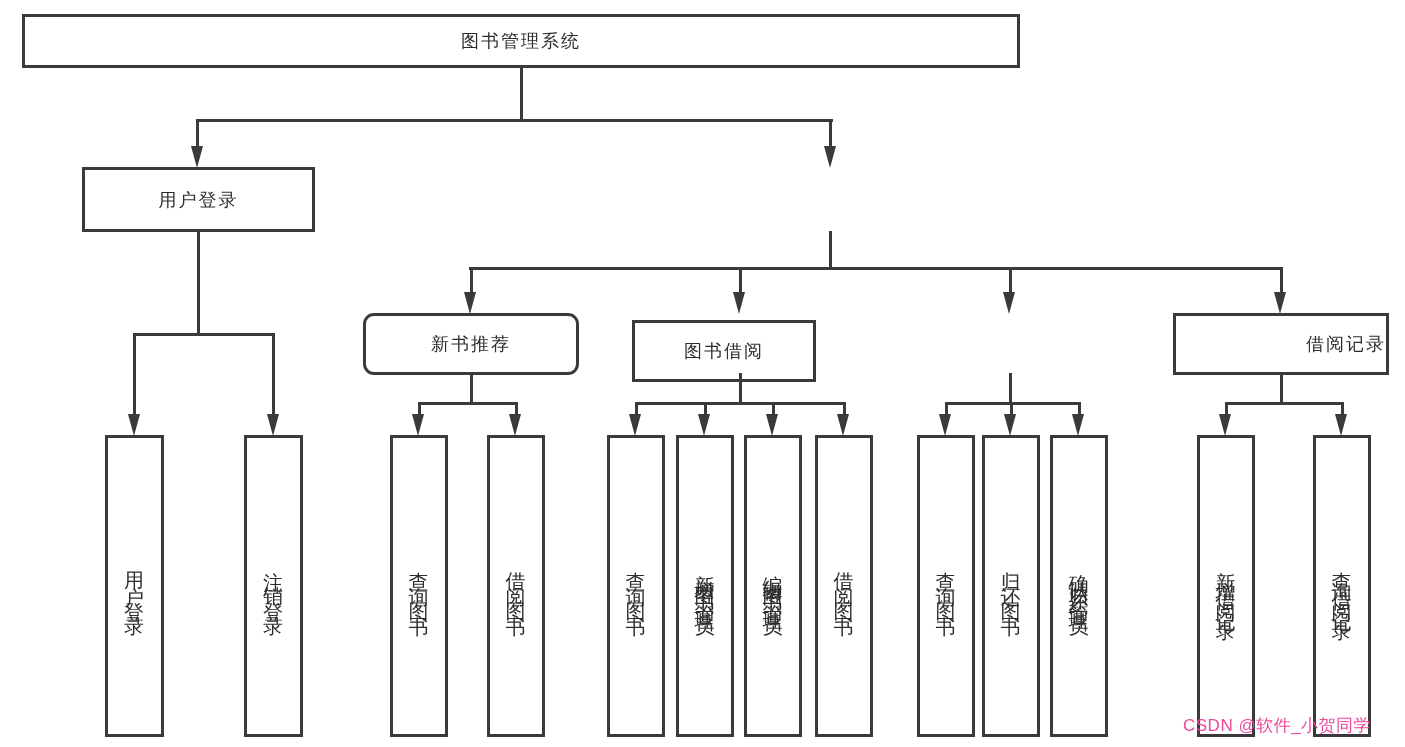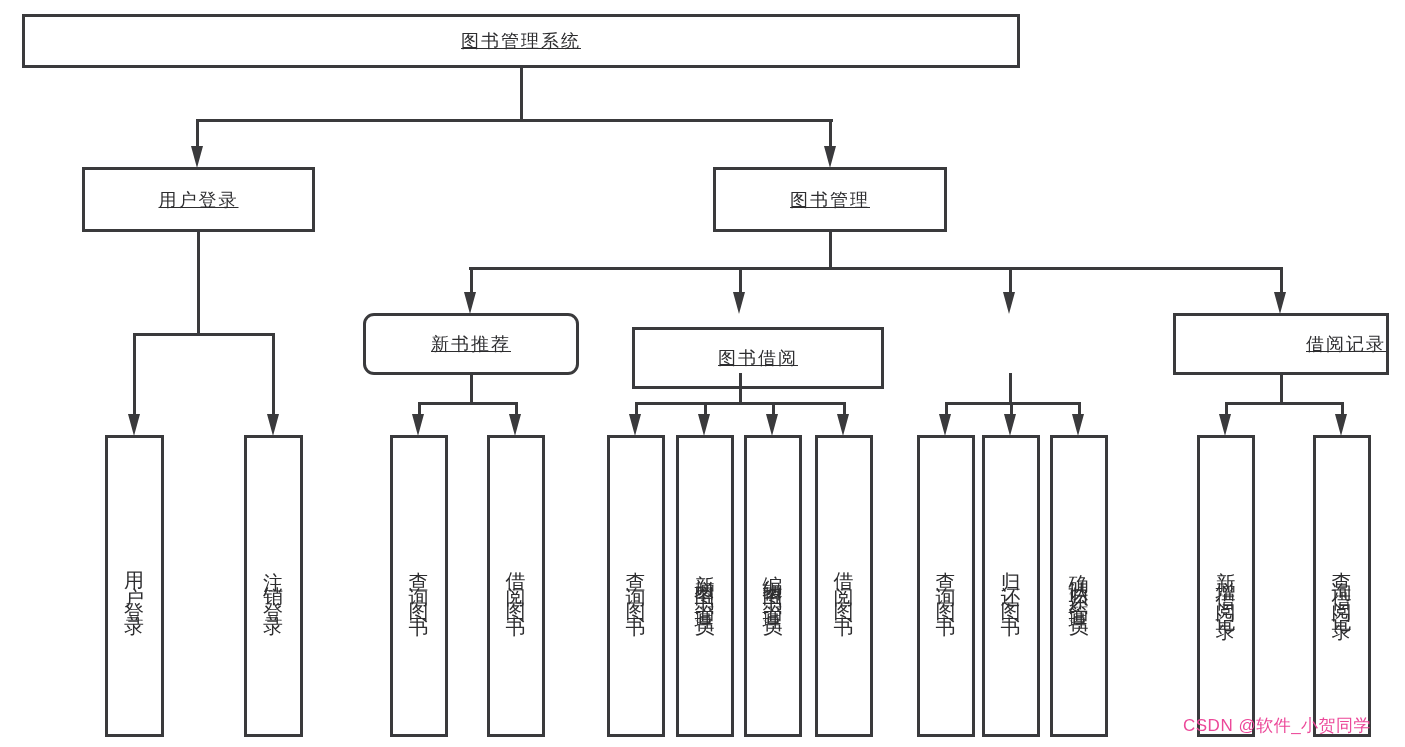--- a/index.html
+++ b/index.html
@@ -5,21 +5,21 @@
   html,body { margin:0; padding:0; background:#ffffff; }
   .canvas {
     position:relative; width:1405px; height:747px; background:#ffffff;
     font-family:"Liberation Sans", sans-serif; overflow:hidden;
   }
   .box {
     position:absolute; box-sizing:border-box; background:#ffffff;
     border:3px solid #3a3a3c; display:flex; align-items:center; justify-content:center;
     color:#2d2d2f;
   }
-  .hbox { font-size:18px; letter-spacing:2px;text-decoration:underline; }
+  .hbox { font-size:18px; letter-spacing:2px; }
   .leaf { font-size:20px; }
   .vtext {
     writing-mode:vertical-rl; text-orientation:mixed;
     letter-spacing:15px; line-height:1;
   }
   .vtext.long { letter-spacing:6px; }
   .vline { position:absolute; width:3px; background:#3a3a3c; }
   .hline { position:absolute; height:3px; background:#3a3a3c; }
   .arrow {
     position:absolute; width:0; height:0;
@@ -43,23 +43,20 @@
   <div class="vline" style="left:520px; top:67px; height:54px;"></div>
   <div class="hline" style="left:196px; top:119px; width:637px;"></div>
   <div class="vline" style="left:196px; top:119px; height:29px;"></div>
   <div class="arrow" style="left:191px; top:146px;"></div>
   <div class="vline" style="left:829px; top:119px; height:29px;"></div>
   <div class="arrow" style="left:824px; top:146px;"></div>
 
   <div class="box hbox" style="left:82px; top:167px; width:233px; height:65px;">
     <span>用户登录</span>
   </div>
-  <div class="box hbox" style="left:713px; top:167px; width:234px; height:65px;">
-    <span>图书管理</span>
-  </div>
 
   <div class="vline" style="left:197px; top:231px; height:105px;"></div>
   <div class="hline" style="left:133px; top:333px; width:142px;"></div>
   <div class="vline" style="left:133px; top:333px; height:83px;"></div>
   <div class="arrow" style="left:128px; top:414px;"></div>
   <div class="vline" style="left:272px; top:333px; height:83px;"></div>
   <div class="arrow" style="left:267px; top:414px;"></div>
 
   <div class="vline" style="left:829px; top:231px; height:39px;"></div>
   <div class="hline" style="left:469px; top:267px; width:814px;"></div>
@@ -68,21 +65,21 @@
   <div class="vline" style="left:739px; top:267px; height:28px;"></div>
   <div class="arrow" style="left:733px; top:292px;"></div>
   <div class="vline" style="left:1009px; top:267px; height:28px;"></div>
   <div class="arrow" style="left:1003px; top:292px;"></div>
   <div class="vline" style="left:1280px; top:267px; height:28px;"></div>
   <div class="arrow" style="left:1274px; top:292px;"></div>
 
   <div class="box hbox" style="left:363px; top:313px; width:216px; height:62px;border-radius:11px;">
     <span>新书推荐</span>
   </div>
-  <div class="box hbox" style="left:632px; top:327px; width:252px; height:62px;">
+  <div class="box hbox" style="left:632px; top:320px; width:184px; height:62px;">
     <span>图书借阅</span>
   </div>
   <div class="box hbox" style="left:1173px; top:313px; width:216px; height:62px;justify-content:flex-end;">
     <span>借阅记录</span>
   </div>
 
   <div class="vline" style="left:470px; top:373px; height:32px;"></div>
   <div class="hline" style="left:418px; top:402px; width:100px;"></div>
   <div class="vline" style="left:418px; top:402px; height:14px;"></div>
   <div class="arrow" style="left:412px; top:414px;"></div>

